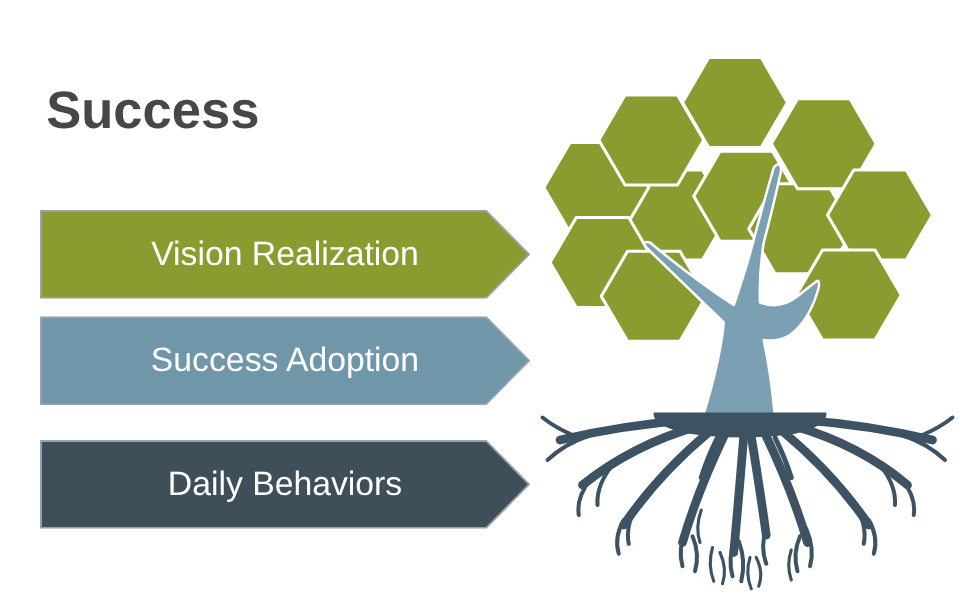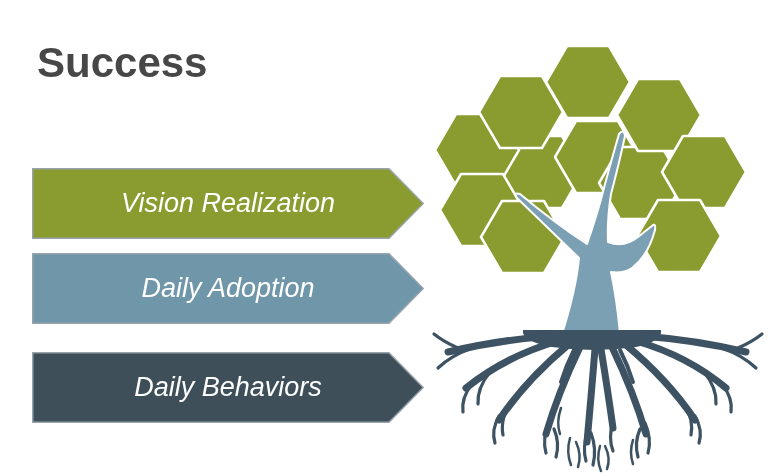--- a/index.html
+++ b/index.html
@@ -2,34 +2,34 @@
 <html style="--background: #FFFFFF; --title-color: #474747; --label-color: #FFFFFF; --arrow-olive: #8A9B2F; --arrow-steel: #7096A9; --arrow-slate: #3E4F5A; --arrow-outline: #98A4AC; --canopy-green: #8A9B2F; --hex-border: #FFFFFF; --trunk-blue: #7BA0B4; --roots-slate: #3D5262;"><head>
 <meta charset="utf-8">
 <style>
   html,body{margin:0;padding:0;background:#fff;}
   .slide{
     position:relative;width:768px;height:476px;overflow:hidden;
     background:var(--background,#fff);
     font-family:"Liberation Sans",sans-serif;
   }
   .title{
-    position:absolute;left:37px;top:39px;margin:0;
+    position:absolute;left:37px;top:64px;margin:0;
     font-size:42px;font-weight:700;letter-spacing:0;
     color:var(--title-color,#474747);
   }
   .arrow{position:absolute;left:32px;width:392px;height:71px;}
   .arrow svg{position:absolute;left:0;top:0;display:block;}
   .arrow .ap{stroke:var(--arrow-outline,#98A4AC);stroke-width:1.5;stroke-linejoin:miter;}
   .ap.c1{fill:var(--arrow-olive,#8A9B2F);}
   .ap.c2{fill:var(--arrow-steel,#7096A9);}
   .ap.c3{fill:var(--arrow-slate,#3E4F5A);}
   .arrow-label{
     position:absolute;left:0;top:0;width:392px;height:71px;
     display:flex;align-items:center;justify-content:center;
-    color:var(--label-color,#fff);font-size:27px;line-height:71px;font-style:italic;
+    color:var(--label-color,#fff);font-size:27px;line-height:71px;
   }
   .tree{position:absolute;left:428px;top:25px;}
   .hex{fill:var(--canopy-green,#8A9B2F);stroke:var(--hex-border,#fff);stroke-width:2.5;stroke-linejoin:round;}
   .trunk{fill:var(--trunk-blue,#7BA0B4);stroke:#fff;stroke-width:2;stroke-linejoin:round;}
   .ground{fill:var(--roots-slate,#3D5262);}
   .roots path{fill:none;stroke:var(--roots-slate,#3D5262);stroke-linecap:round;}
   .r7 path{stroke-width:7;}
   .r4 path{stroke-width:4;}
   .r3 path{stroke-width:3.2;}
   .r2 path{stroke-width:2.5;}
@@ -45,21 +45,21 @@
     <svg width="392" height="71" viewBox="0 0 392 71">
       <path class="ap c1" d="M 0.75,0.75 H 357 L 391.25,35.5 L 357,70.25 H 0.75 Z"></path>
     </svg>
     <span class="arrow-label">Vision Realization</span>
   </div>
 
   <div class="arrow" style="top:253px">
     <svg width="392" height="71" viewBox="0 0 392 71">
       <path class="ap c2" d="M 0.75,0.75 H 357 L 391.25,35.5 L 357,70.25 H 0.75 Z"></path>
     </svg>
-    <span class="arrow-label">Daily Adoption</span>
+    <span class="arrow-label">Success Adoption</span>
   </div>
 
   <div class="arrow" style="top:352px">
     <svg width="392" height="71" viewBox="0 0 392 71">
       <path class="ap c3" d="M 0.75,0.75 H 357 L 391.25,35.5 L 357,70.25 H 0.75 Z"></path>
     </svg>
     <span class="arrow-label">Daily Behaviors</span>
   </div>
 
   <svg class="tree" width="340" height="451" viewBox="428 25 340 451">

